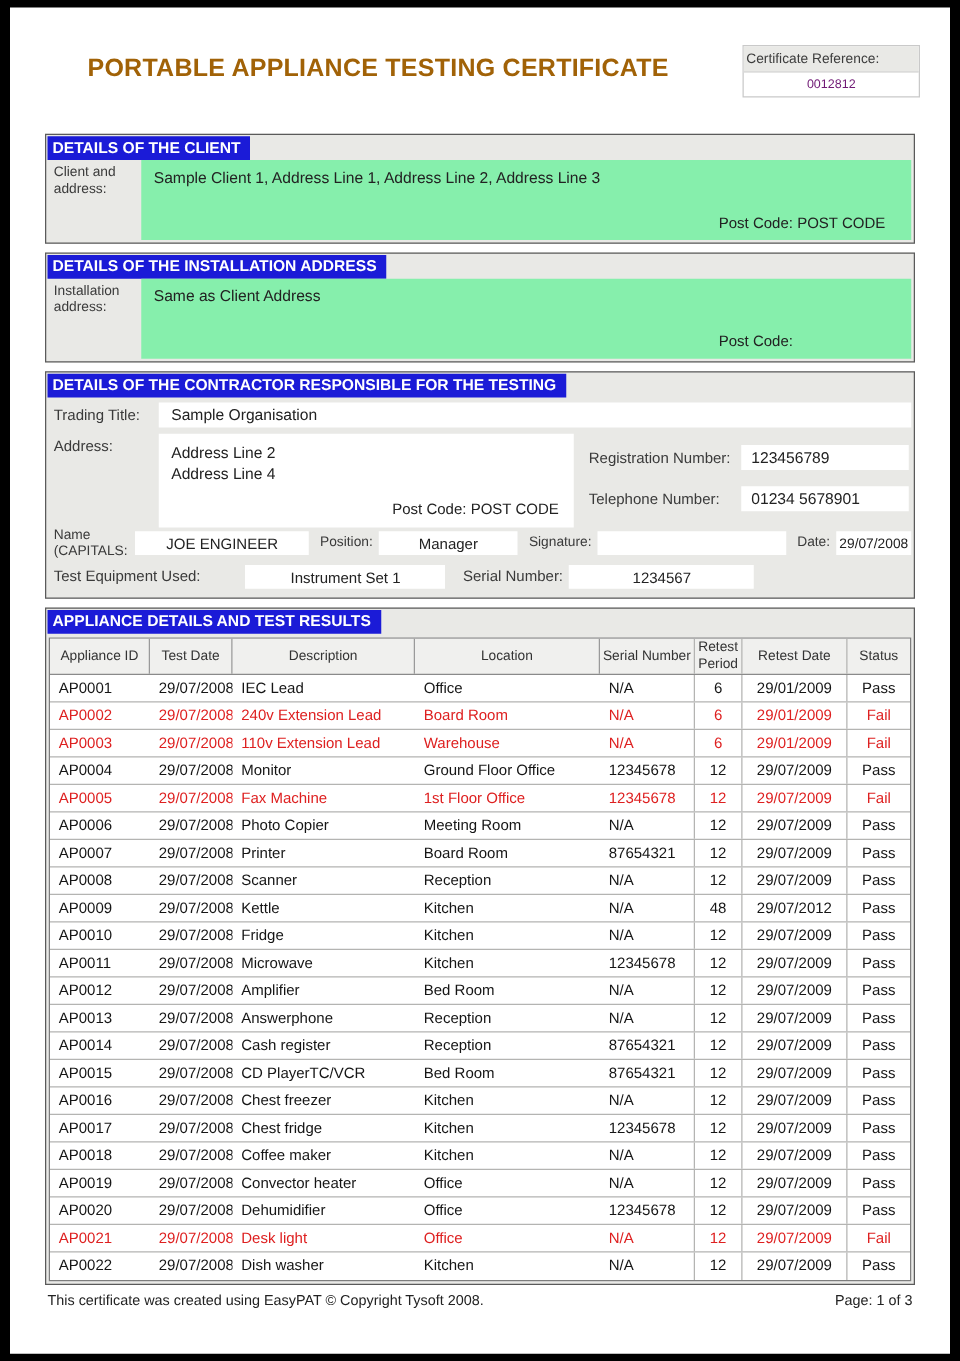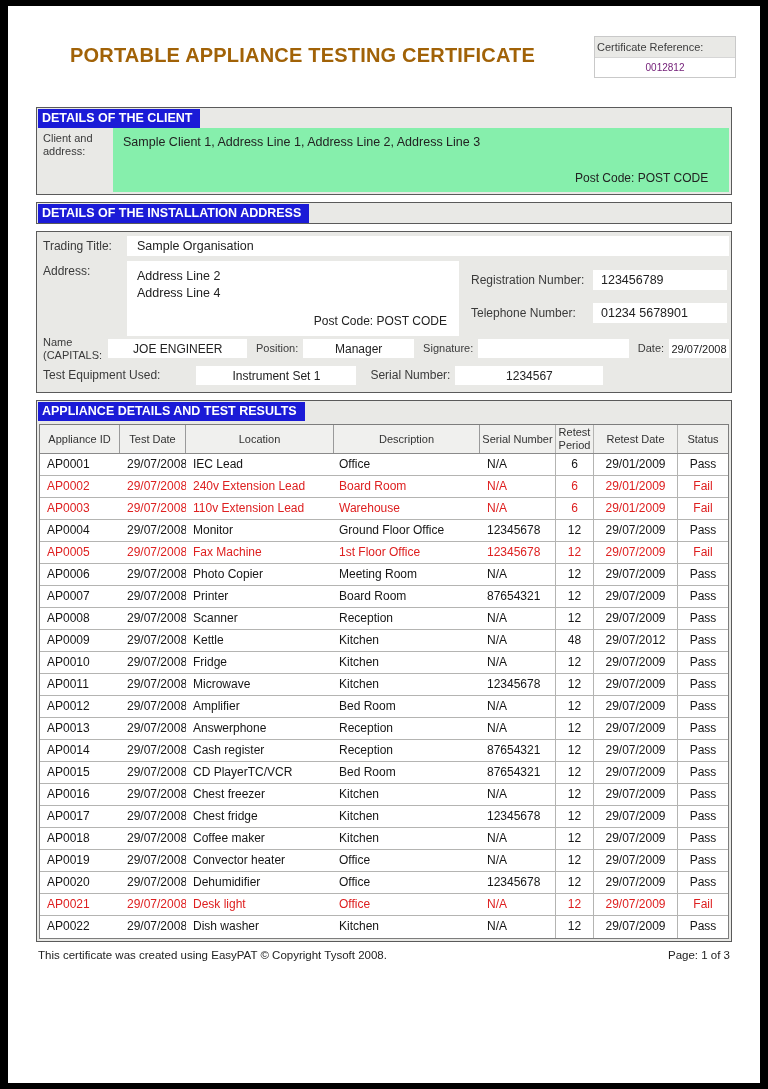--- a/index.html
+++ b/index.html
@@ -124,23 +124,34 @@
         <div class="postcode-line">
           <span>Post Code:</span>
           <span>POST CODE</span>
         </div>
       </div>
     </div>
   </div>
 
   <div class="section">
     <div class="bar">DETAILS OF THE INSTALLATION ADDRESS</div>
+    <div class="sec-body">
+      <div class="sec-label">Installation address:</div>
+      <div class="sec-content">
+        <span>Same as Client Address</span>
+        <div class="postcode-line">
+          <span>Post Code:</span>
+          <span></span>
+        </div>
+      </div>
+    </div>
   </div>
 
   <div class="section">
+    <div class="bar">DETAILS OF THE CONTRACTOR RESPONSIBLE FOR THE TESTING</div>
     <div class="c3-body">
 
       <div class="row-trading">
         <div class="lbl-left">Trading Title:</div>
         <div class="val-trading">Sample Organisation</div>
       </div>
 
       <div class="row-addr">
         <div class="lbl-left">Address:</div>
         <div class="addr-box">
@@ -193,22 +204,22 @@
 
     </div>
   </div>
 
   <div class="section">
     <div class="bar">APPLIANCE DETAILS AND TEST RESULTS</div>
     <div class="results-table">
       <div class="thead">
         <div class="th c0">Appliance ID</div>
         <div class="th c1">Test Date</div>
+        <div class="th c2">Description</div>
         <div class="th c3">Location</div>
-        <div class="th c2">Description</div>
         <div class="th c4">Serial Number</div>
         <div class="th c5">Retest Period</div>
         <div class="th c6">Retest Date</div>
         <div class="th c7">Status</div>
       </div>
       <div id="results-body">
           <div class="trow">
             <div class="tcell c0">AP0001</div>
             <div class="tcell c1">29/07/2008</div>
             <div class="tcell c2">IEC Lead</div>

